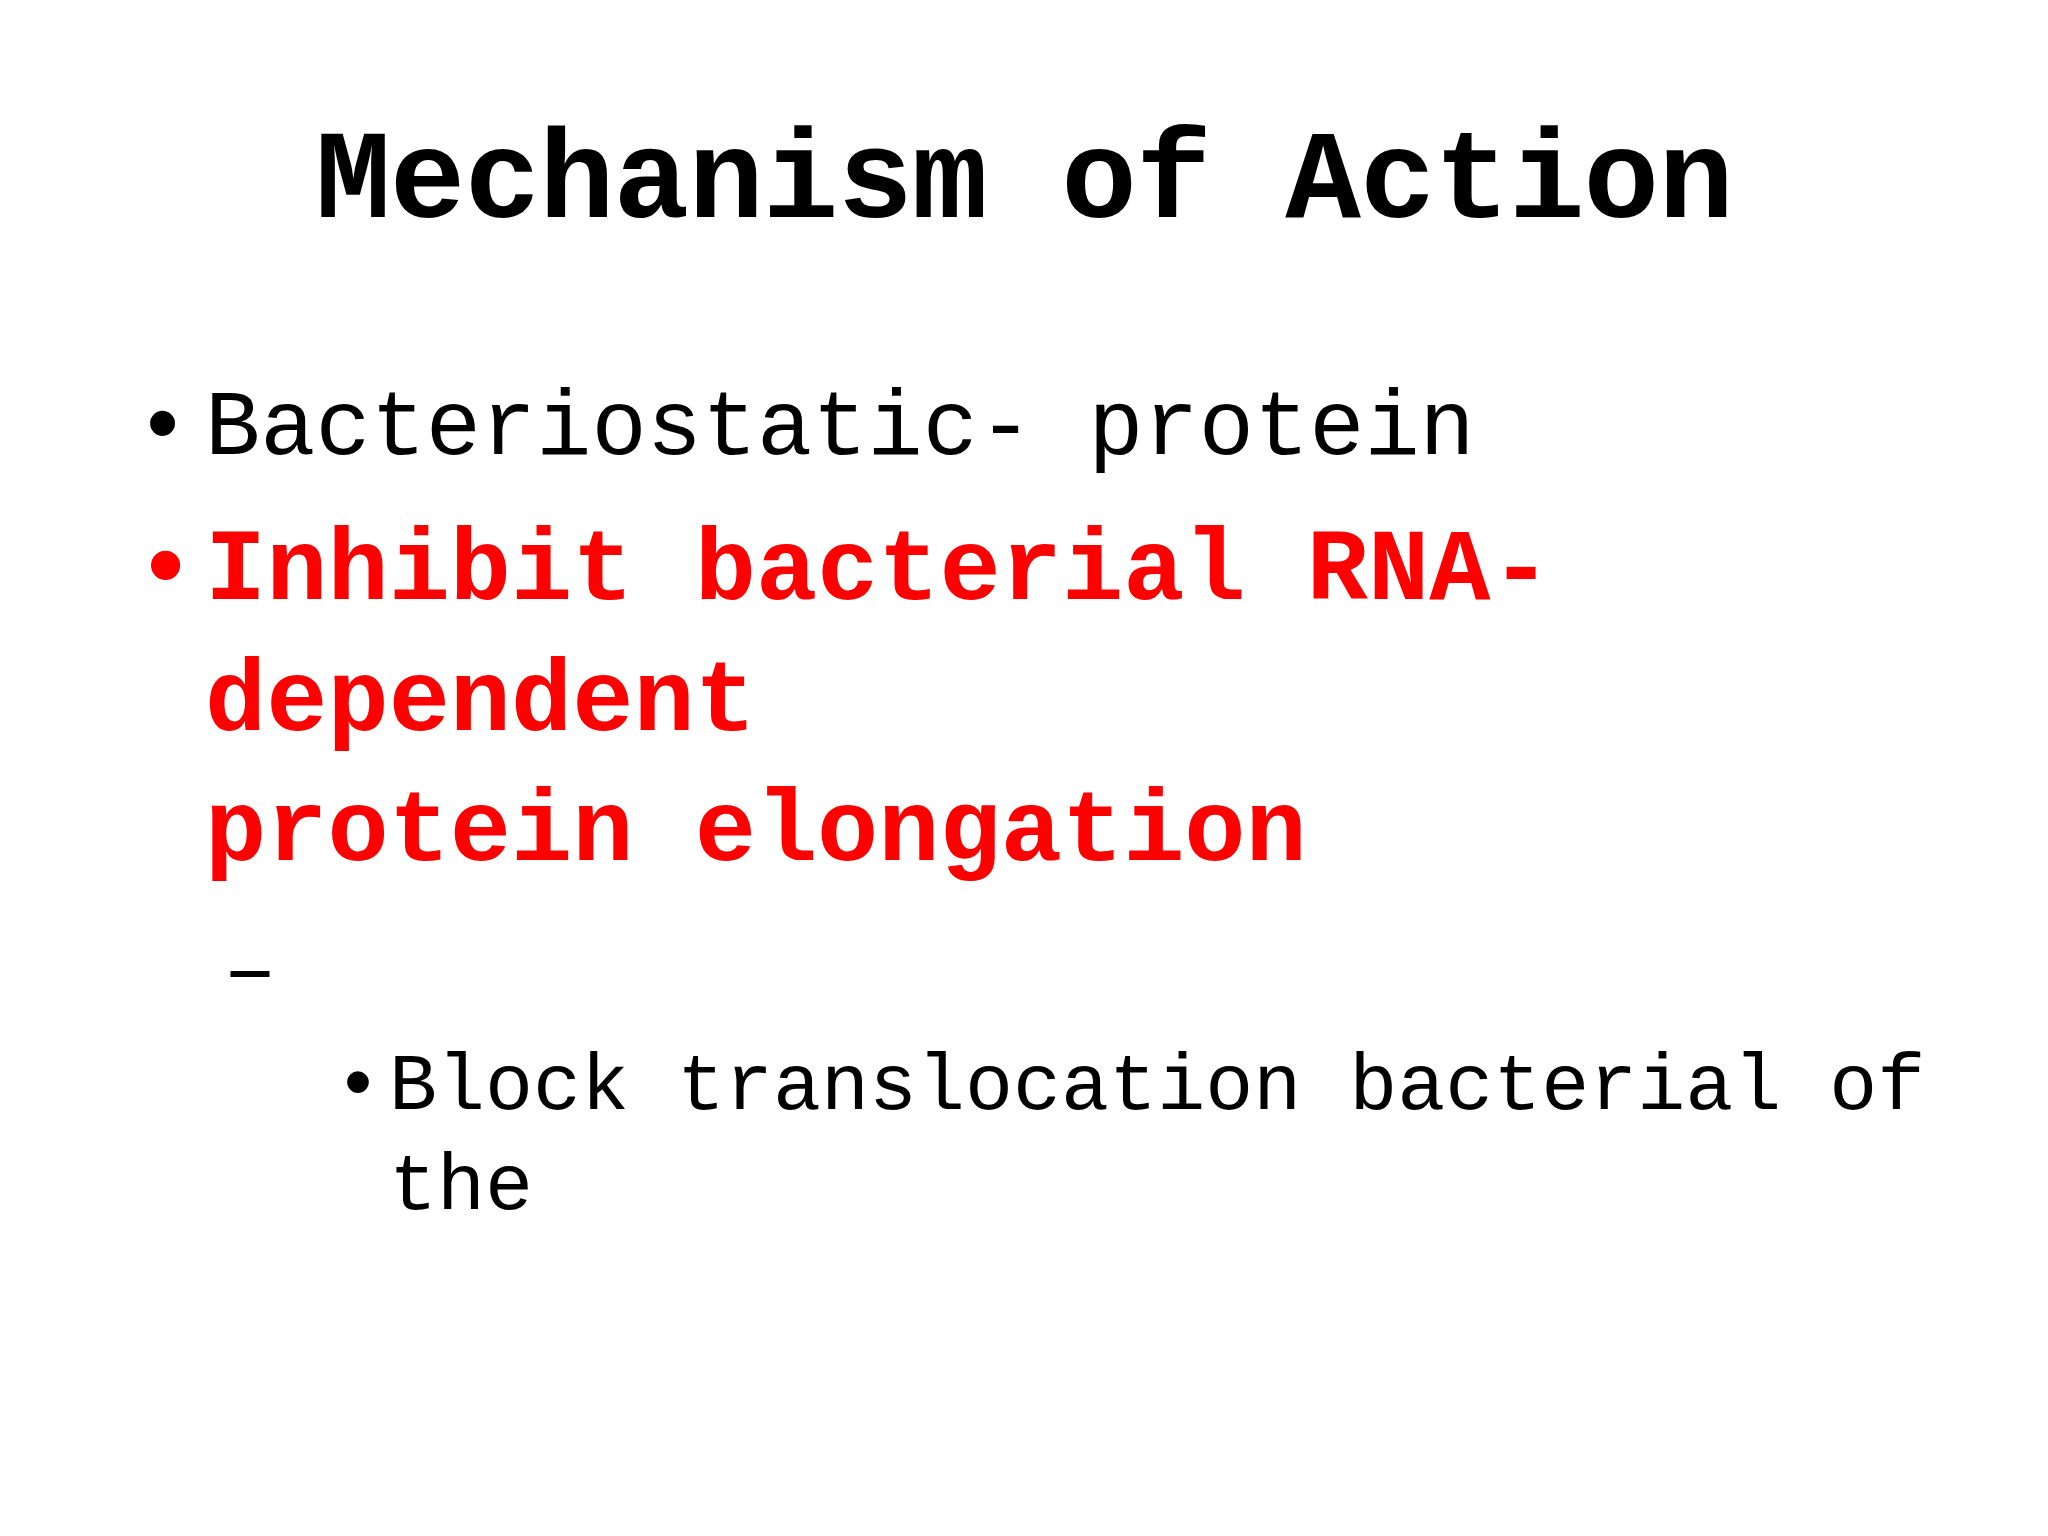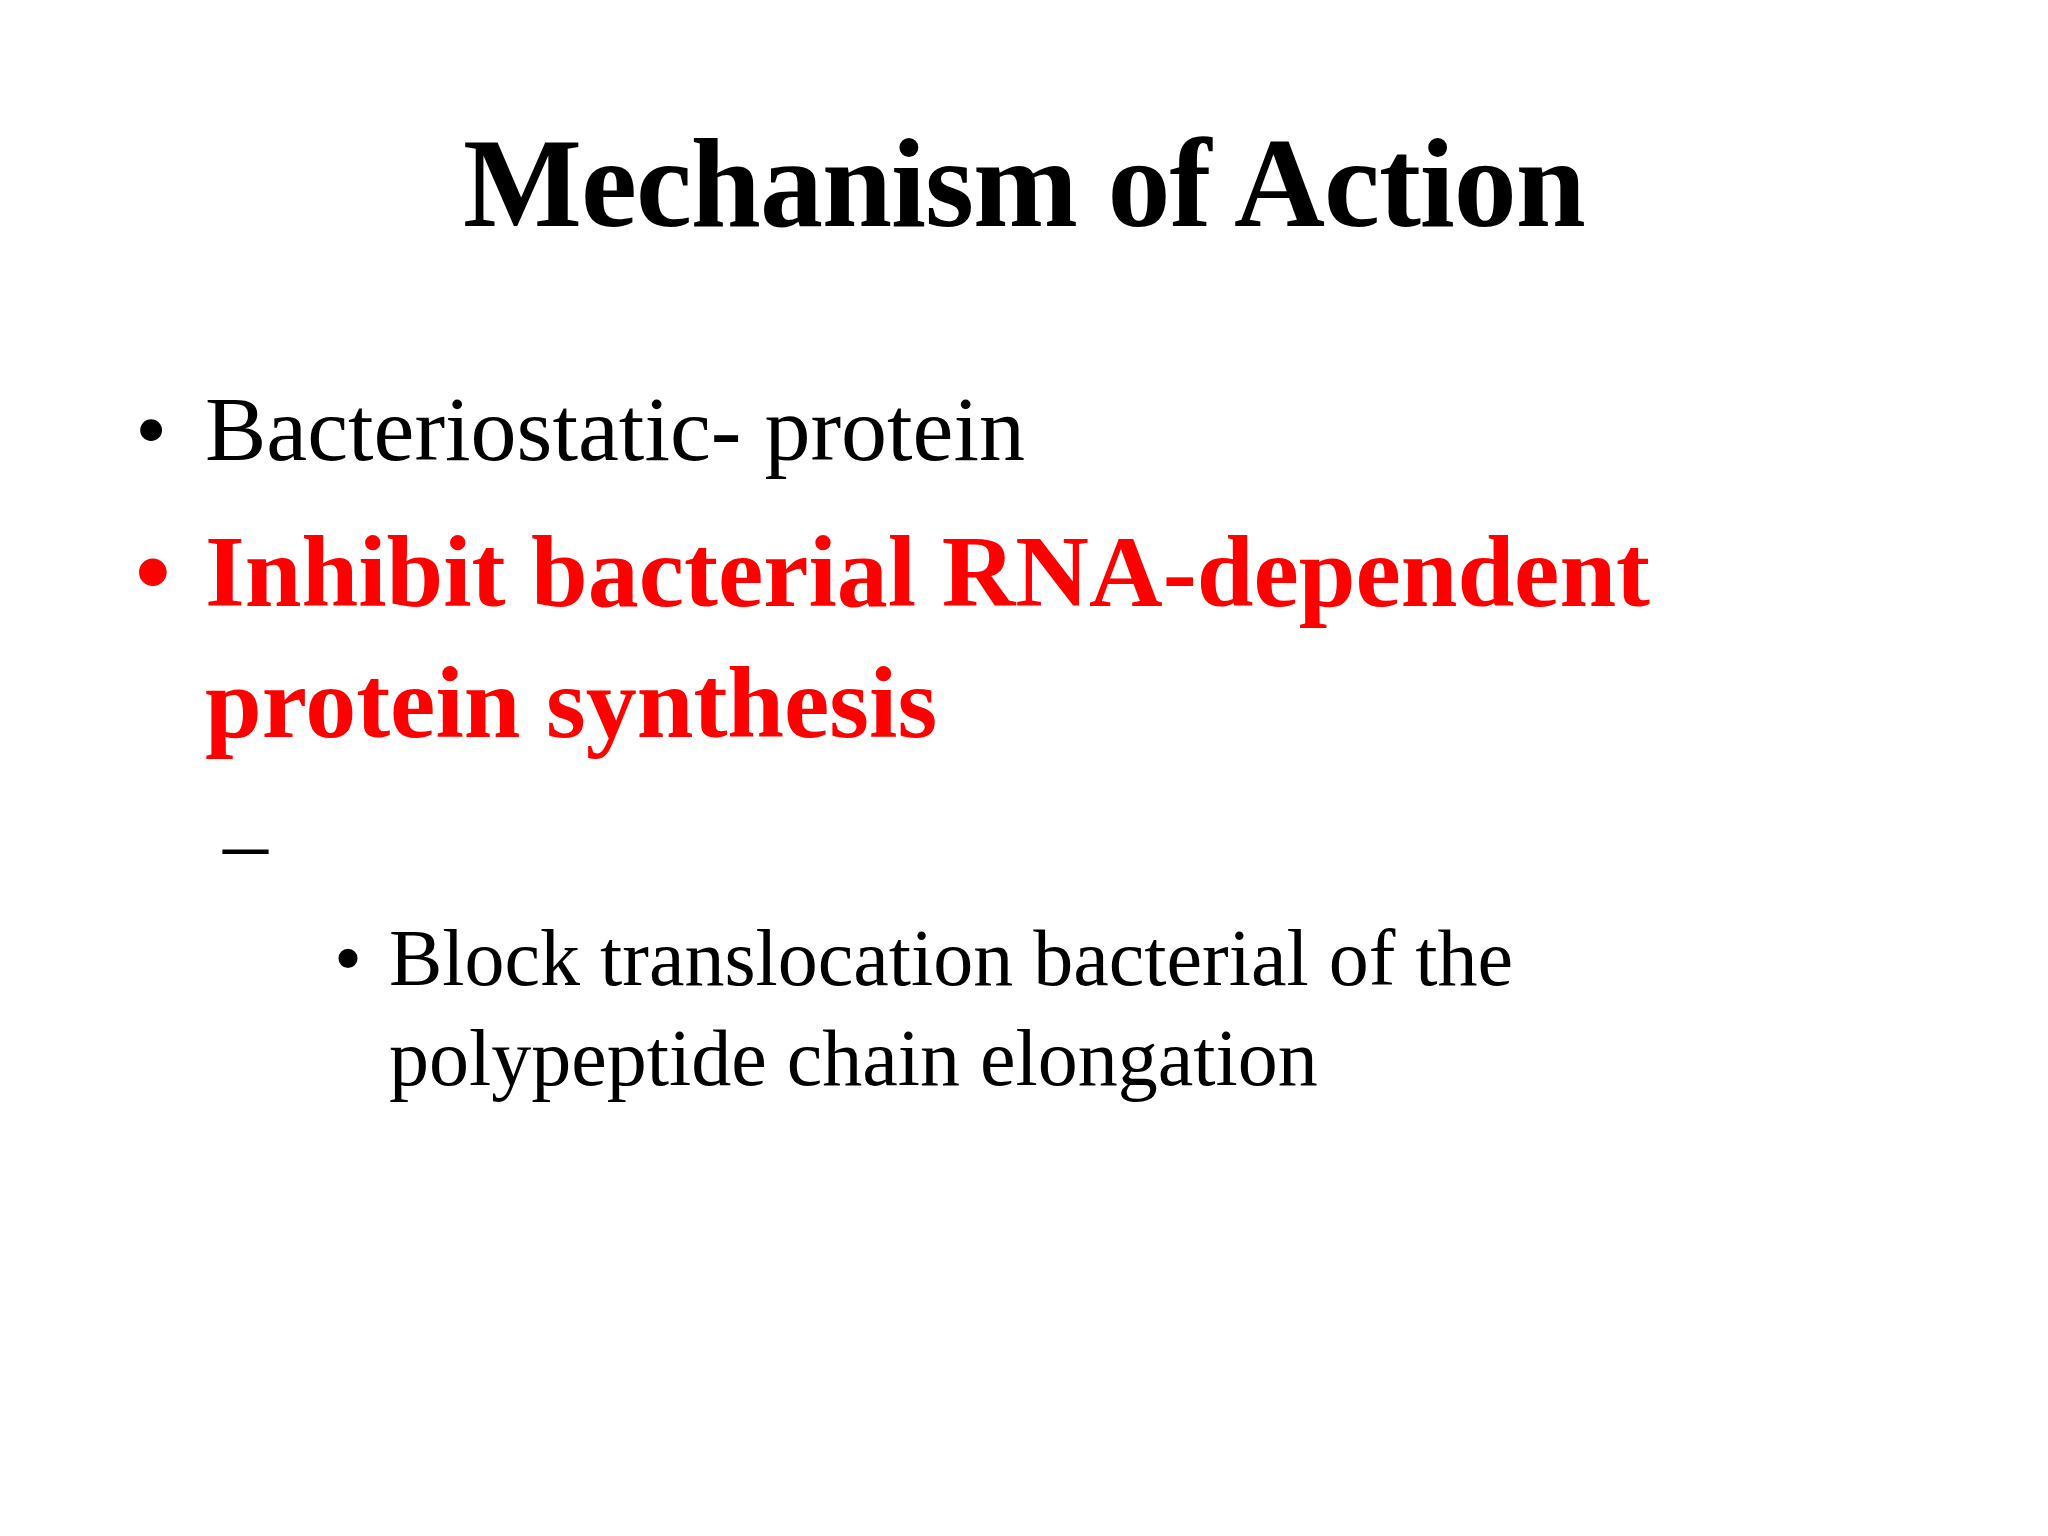--- a/index.html
+++ b/index.html
@@ -2,21 +2,21 @@
 <html><head>
 <meta charset="utf-8">
 <style>
   html, body { margin:0; padding:0; background:#ffffff; }
   .slide {
     position:relative;
     width:2048px;
     height:1212px;
     background:#ffffff;
     overflow:hidden;
-    font-family:Liberation Serif, serif;
+    font-family:Liberation Mono, monospace;
     color:#000000;
   }
   .title {
     position:absolute;
     top:112px;
     left:0;
     right:0;
     margin:0;
     text-align:center;
     font-size:126px;
@@ -57,21 +57,21 @@
   <div class="content">
 
     <div class="row l1">
       <span class="marker">•</span>
       <span class="text">Bacteriostatic- protein</span>
     </div>
 
     <div class="row emph">
       <span class="marker">•</span>
       <span class="text">Inhibit bacterial RNA-dependent
-protein synthesis</span>
+protein elongation</span>
     </div>
 
     <div class="row l2">
       <span class="marker">–</span>
     </div>
 
     <div class="row l3">
       <span class="marker">•</span>
       <span class="text">Block translocation bacterial of the
 polypeptide chain elongation</span>

